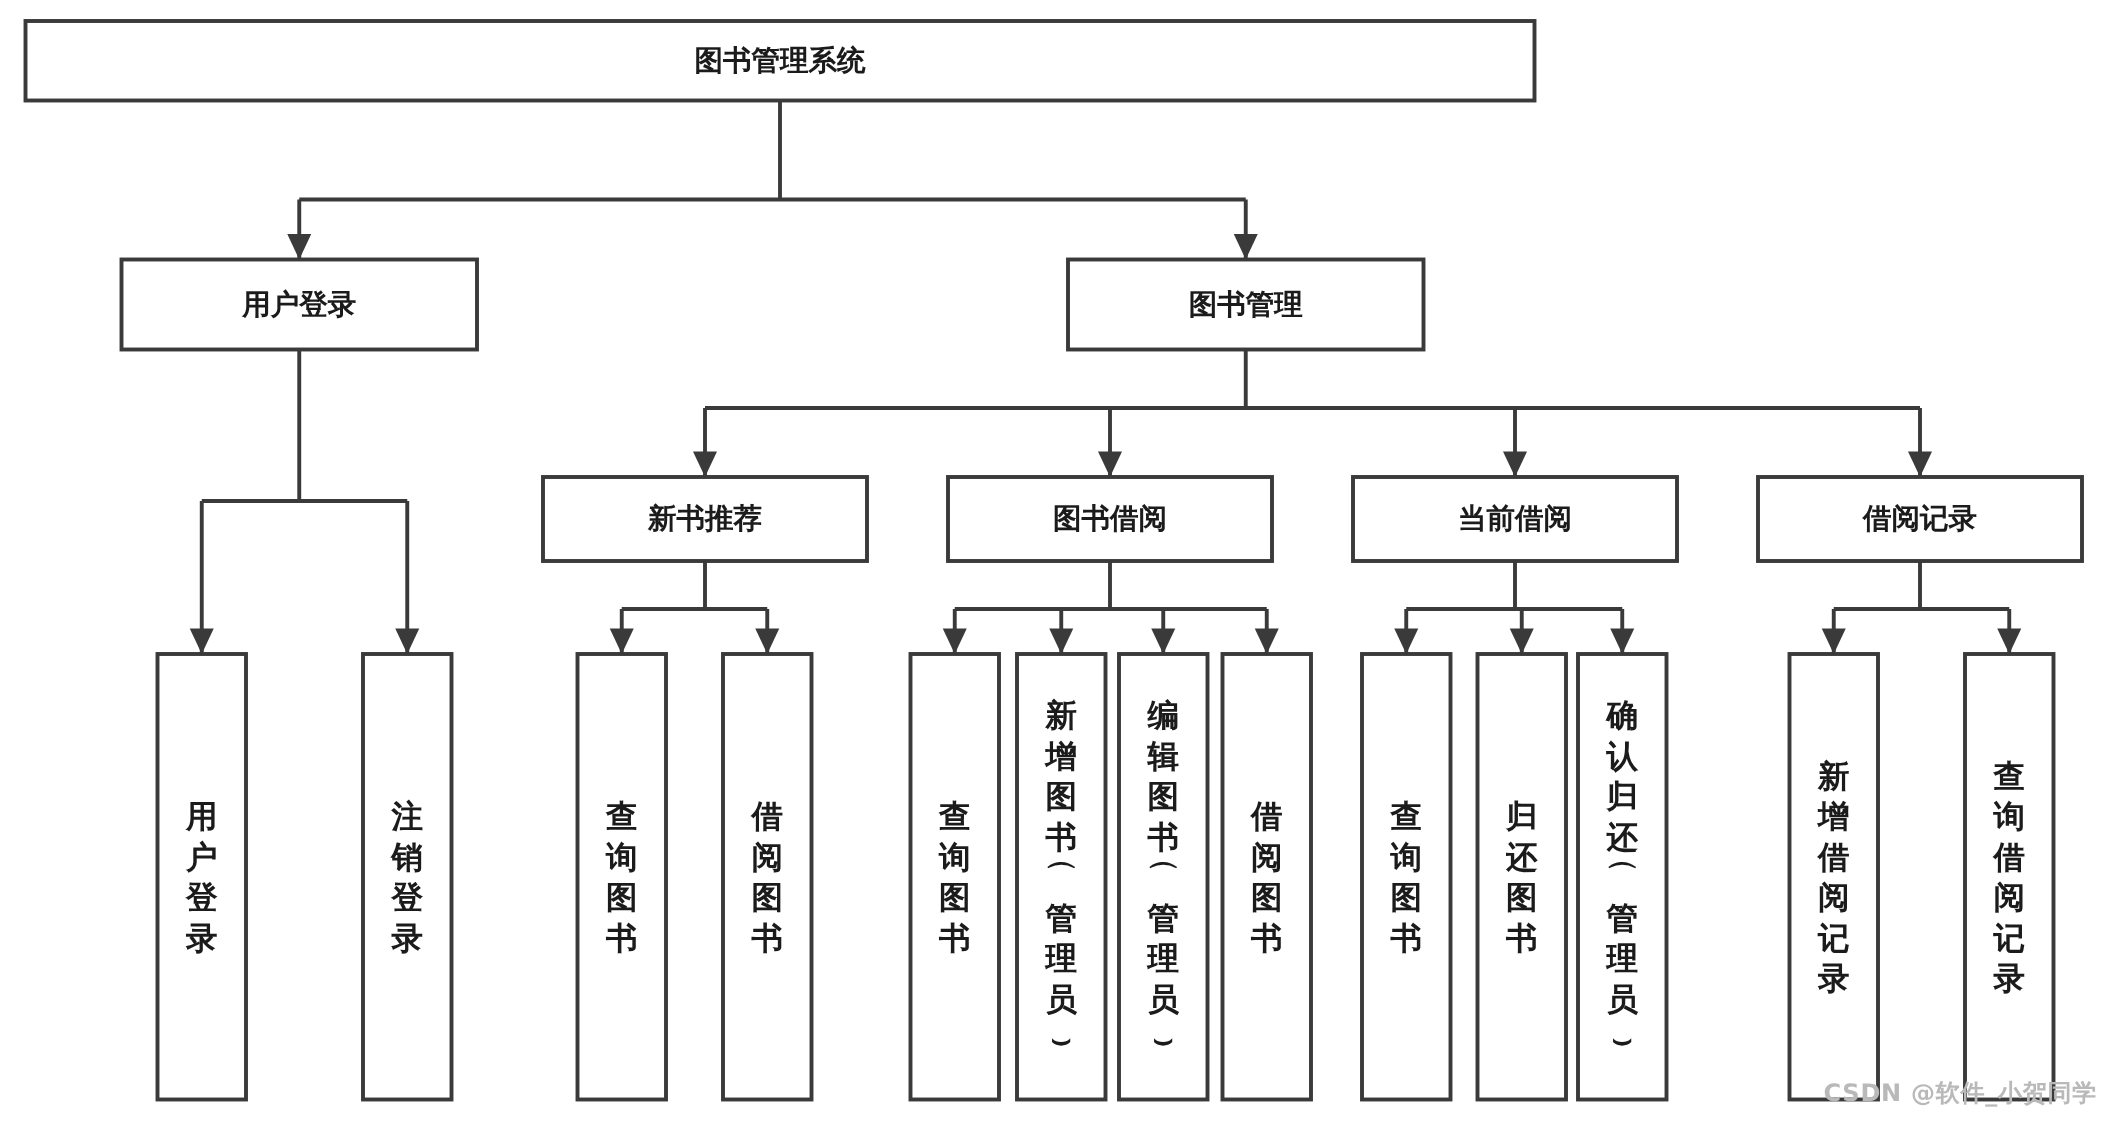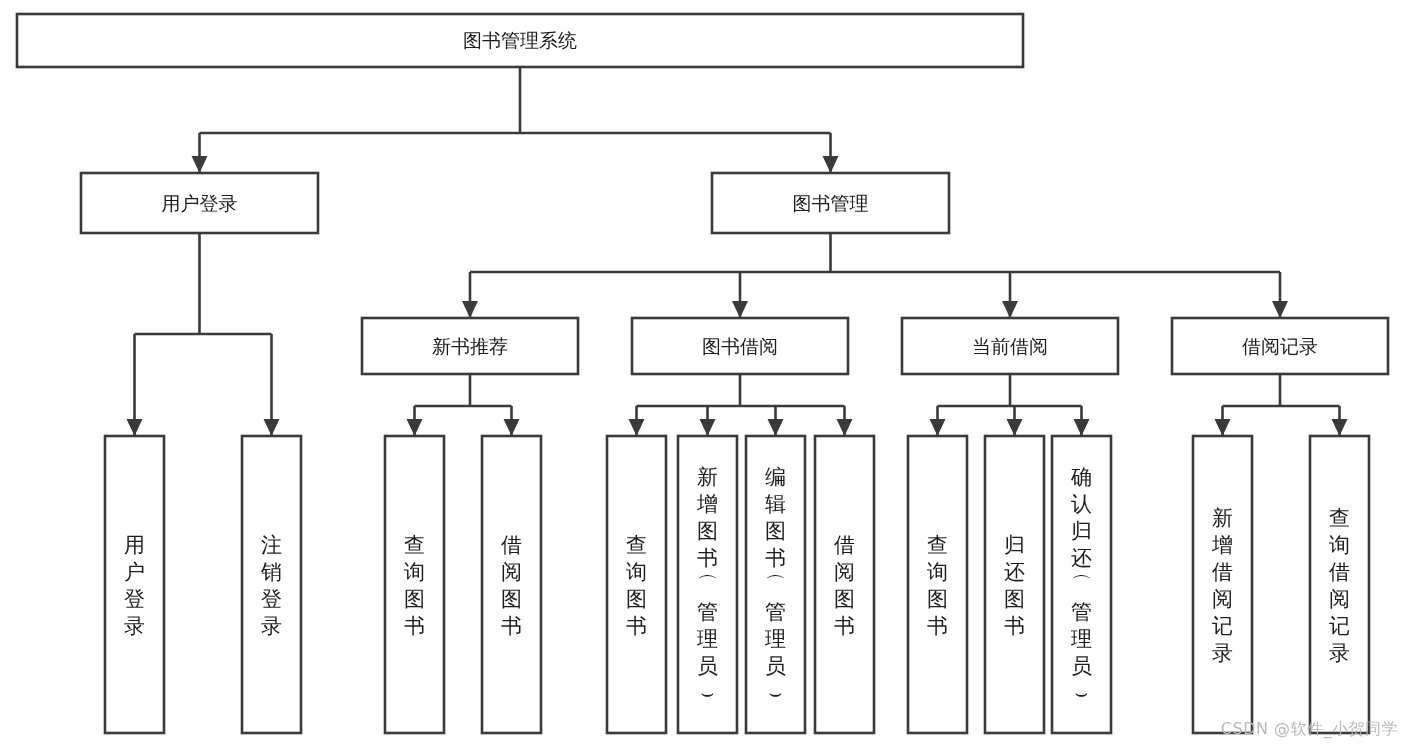--- a/index.html
+++ b/index.html
@@ -10,20 +10,21 @@
   }
   body {
     font-family: "DejaVu Sans", "Liberation Sans", sans-serif;
   }
   #diagram-root {
     position: relative;
     width: 1405px;
     height: 747px;
     background: #ffffff;
     overflow: hidden;
+    font-weight: bold;
   }
   svg#tree-svg {
     position: absolute;
     left: 0;
     top: 0;
     width: 1405px;
     height: 747px;
     display: block;
   }
   .node-box {

